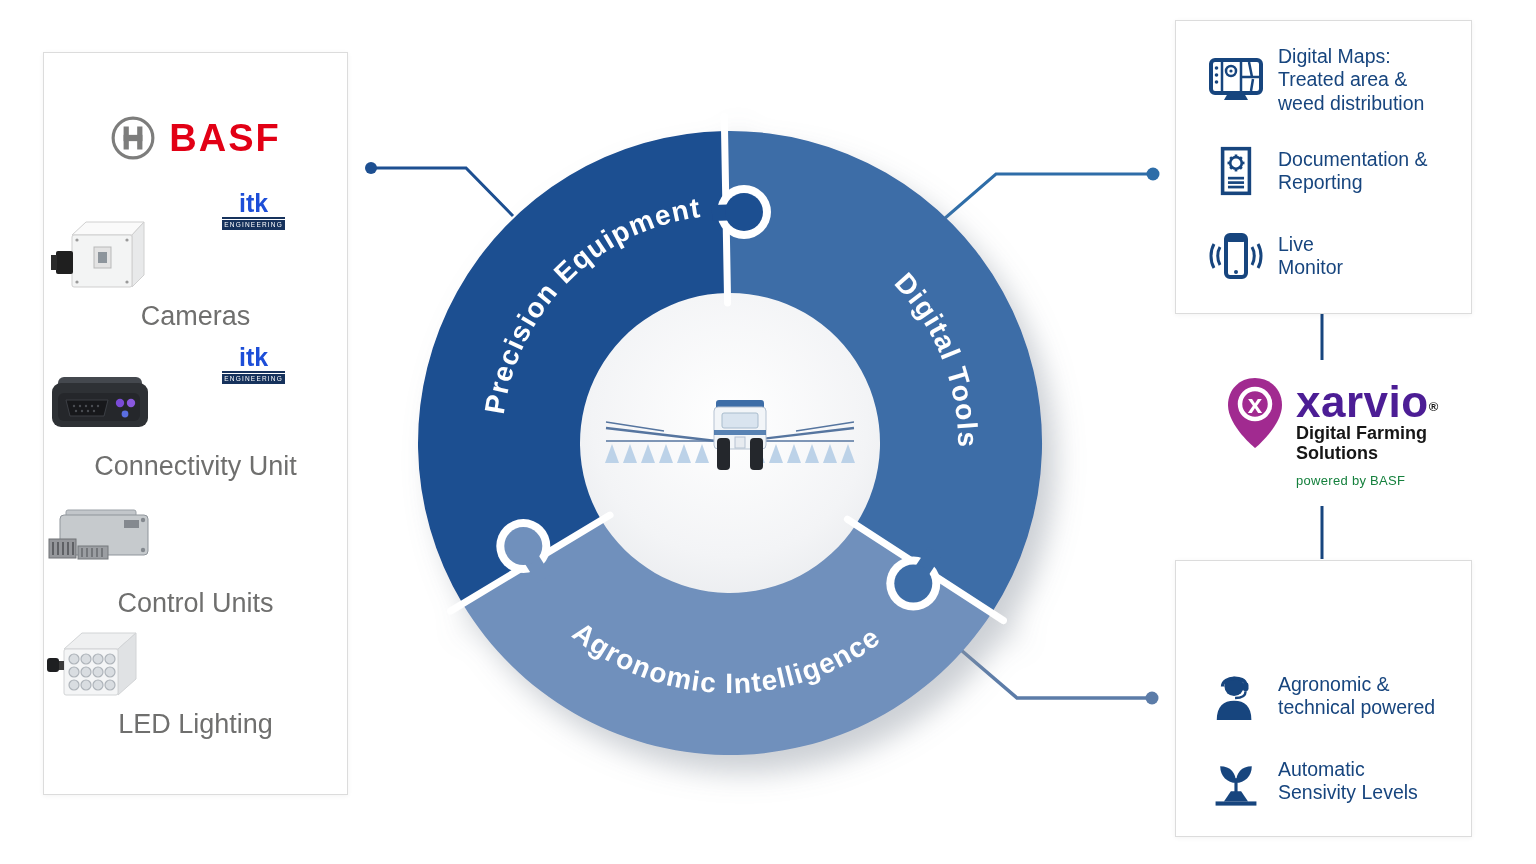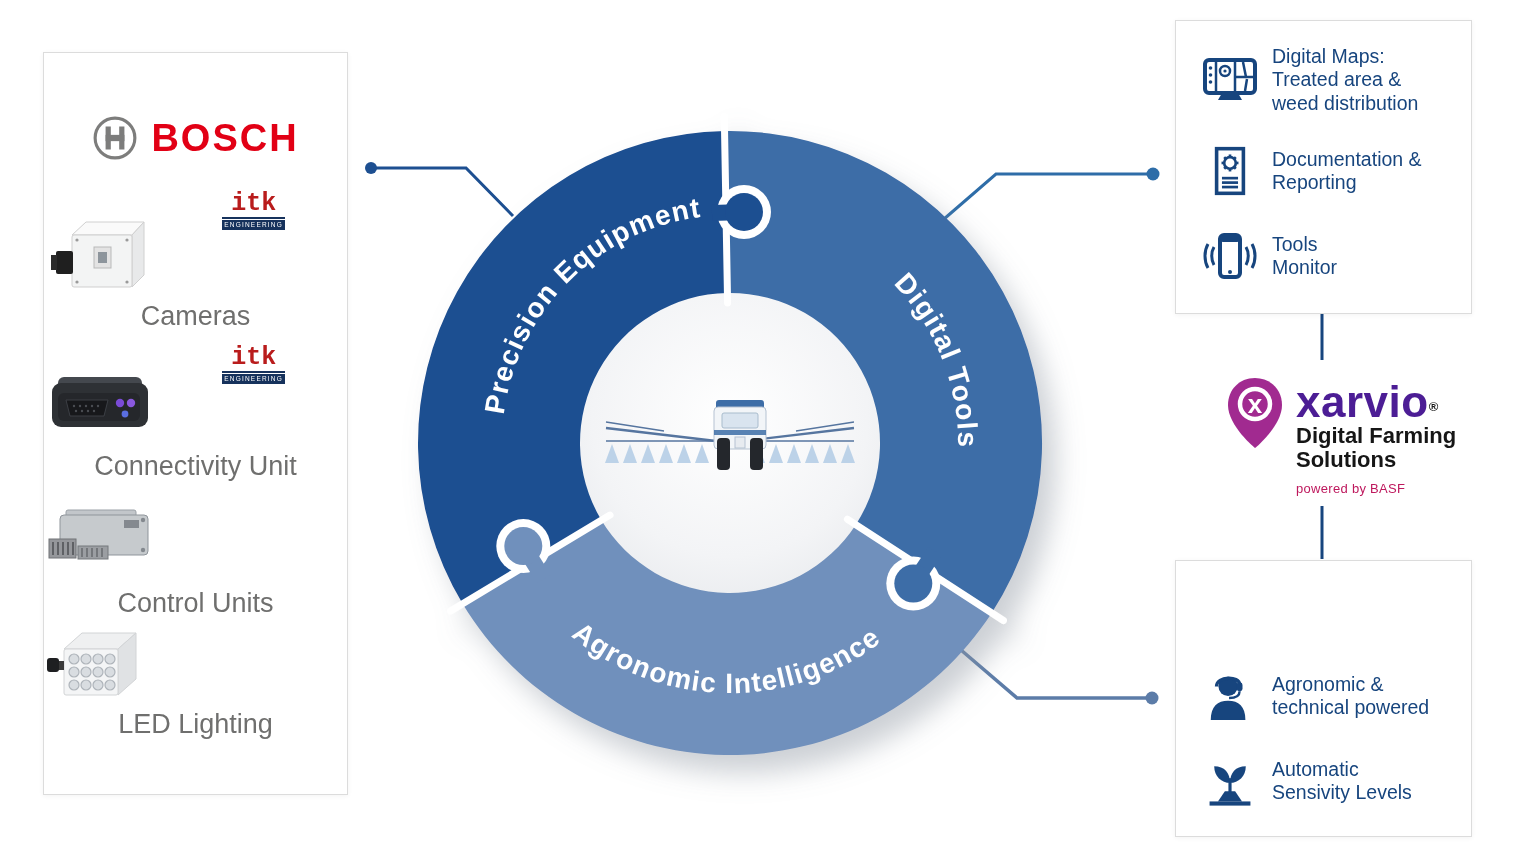--- a/index.html
+++ b/index.html
@@ -15,38 +15,38 @@
   #digital-tools-panel{left:1175px;top:20px;width:295px;height:292px;}
   #agronomic-panel{left:1175px;top:560px;width:295px;height:275px;}
 
   
   .bosch-row{position:absolute;top:62px;left:0;right:0;display:flex;
              align-items:center;justify-content:center;gap:13px;}
   .bosch-word{font-size:38px;font-weight:bold;color:#e20015;letter-spacing:2px;}
   .product{position:absolute;left:0;right:0;text-align:center;}
   .product-label{font-size:27px;color:#6f6f6e;}
   .itk{position:absolute;display:inline-block;text-align:center;line-height:1;}
-  .itk-word{font-family:Liberation Mono, monospace;font-size:25px;font-weight:bold;
-            color:#b91c1c;border-bottom:2px solid #16325c;padding:0 2px 1px 2px;display:block;}
+  .itk-word{font-family:Liberation Sans, sans-serif;font-size:25px;font-weight:bold;
+            color:#1d4ed8;border-bottom:2px solid #16325c;padding:0 2px 1px 2px;display:block;}
   .itk-bar{background:#16325c;color:#ffffff;font-size:6.5px;letter-spacing:1.2px;
            padding:1.5px 2px;margin-top:1px;display:block;}
 
   
-  .panel-item{position:absolute;left:24px;right:8px;display:flex;align-items:center;}
+  .panel-item{position:absolute;left:30px;right:8px;display:flex;align-items:center;}
   .panel-item .ic{width:60px;flex:none;display:flex;justify-content:center;}
   .panel-item .txt{margin-left:12px;font-size:19.5px;line-height:1.2;
                    color:#17457e;font-weight:500;}
 
   
   #xarvio-block{position:absolute;left:1224px;top:376px;width:250px;height:112px;display:flex;}
   #xarvio-text{margin-left:10px;padding-top:4px;}
   .xarvio-brand{font-size:44px;font-weight:bold;color:#4c1d95;letter-spacing:0.5px;line-height:1;text-align:right;}
   .xarvio-reg{font-size:13px;font-weight:bold;color:#161616;vertical-align:super;}
-  .xarvio-sub{font-size:22px;font-weight:bold;color:#161616;line-height:1.1;}
-  .xarvio-powered{font-size:13px;color:#be185d;margin-top:9px;letter-spacing:0.3px;}
+  .xarvio-sub{font-size:18px;font-weight:bold;color:#161616;line-height:1.1;}
+  .xarvio-powered{font-size:13px;color:#15803d;margin-top:9px;letter-spacing:0.3px;}
 </style>
 </head>
 <body>
 
 <div id="stage">
 
   <svg class="layer" viewBox="0 0 1536 864">
     <defs>
       <radialGradient id="holeGrad" cx="50%" cy="42%" r="65%">
         <stop offset="0%" stop-color="#ffffff"></stop>
@@ -139,21 +139,21 @@
 
   <div id="left-panel" class="panel">
 
     <div class="bosch-row">
       <svg width="46" height="46" viewBox="0 0 44 44">
         <circle cx="22" cy="22" r="19" fill="none" stroke="#7d7d7c" stroke-width="3"></circle>
         <rect x="13" y="11" width="5" height="22" fill="#7d7d7c"></rect>
         <rect x="26" y="11" width="5" height="22" fill="#7d7d7c"></rect>
         <rect x="13" y="19" width="18" height="6" fill="#7d7d7c"></rect>
       </svg>
-      <span class="bosch-word">BOSCH</span>
+      <span class="bosch-word">BASF</span>
     </div>
 
     <div class="product" style="top:138px;">
       <span class="itk" style="top:0px;right:62px;">
         <span class="itk-word">itk</span>
         <span class="itk-bar">ENGINEERING</span>
       </span>
       <svg width="108" height="92" viewBox="0 0 108 92" style="margin-top:18px;">
         <polygon points="28,26 42,13 100,13 88,26" fill="#fafafa" stroke="#d0d0d0"></polygon>
         <polygon points="88,26 100,13 100,66 88,78" fill="#e8e9ea" stroke="#d0d0d0"></polygon>
@@ -308,21 +308,21 @@
           <rect x="18" y="6" width="20" height="42" rx="4" fill="none" stroke="#17457e" stroke-width="4"></rect>
           <rect x="18" y="6" width="20" height="7" rx="3" fill="#17457e"></rect>
           <circle cx="28" cy="43" r="2" fill="#17457e"></circle>
           <path d="M12,18 C9,23 9,31 12,36" fill="none" stroke="#17457e" stroke-width="3"></path>
           <path d="M6,15 C2,22 2,32 6,39" fill="none" stroke="#17457e" stroke-width="3"></path>
           <path d="M44,18 C47,23 47,31 44,36" fill="none" stroke="#17457e" stroke-width="3"></path>
           <path d="M50,15 C54,22 54,32 50,39" fill="none" stroke="#17457e" stroke-width="3"></path>
         </svg>
       </span>
       <span class="txt">
-        <div>Tools</div>
+        <div>Live</div>
         <div>Monitor</div>
       </span>
     </div>
   </div>
 
   <div id="xarvio-block">
     <svg width="62" height="104" viewBox="0 0 62 104">
       <path d="M31,2 C15,2 4,14 4,29 C4,50 31,72 31,72 C31,72 58,50 58,29 C58,14 47,2 31,2 Z" fill="#a12a90"></path>
       <circle cx="31" cy="28" r="15" fill="none" stroke="#ffffff" stroke-width="4.5"></circle>
       <text x="31" y="37" text-anchor="middle" font-family="Liberation Sans, sans-serif" font-size="26" font-weight="bold" fill="#ffffff">x</text>

